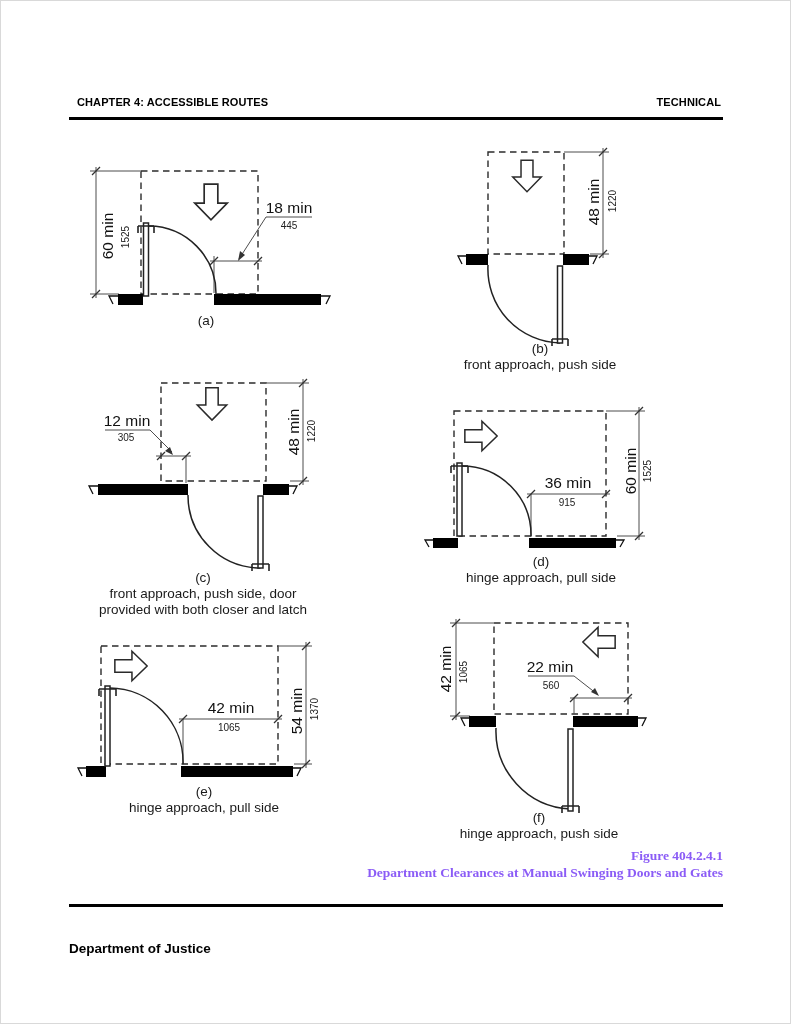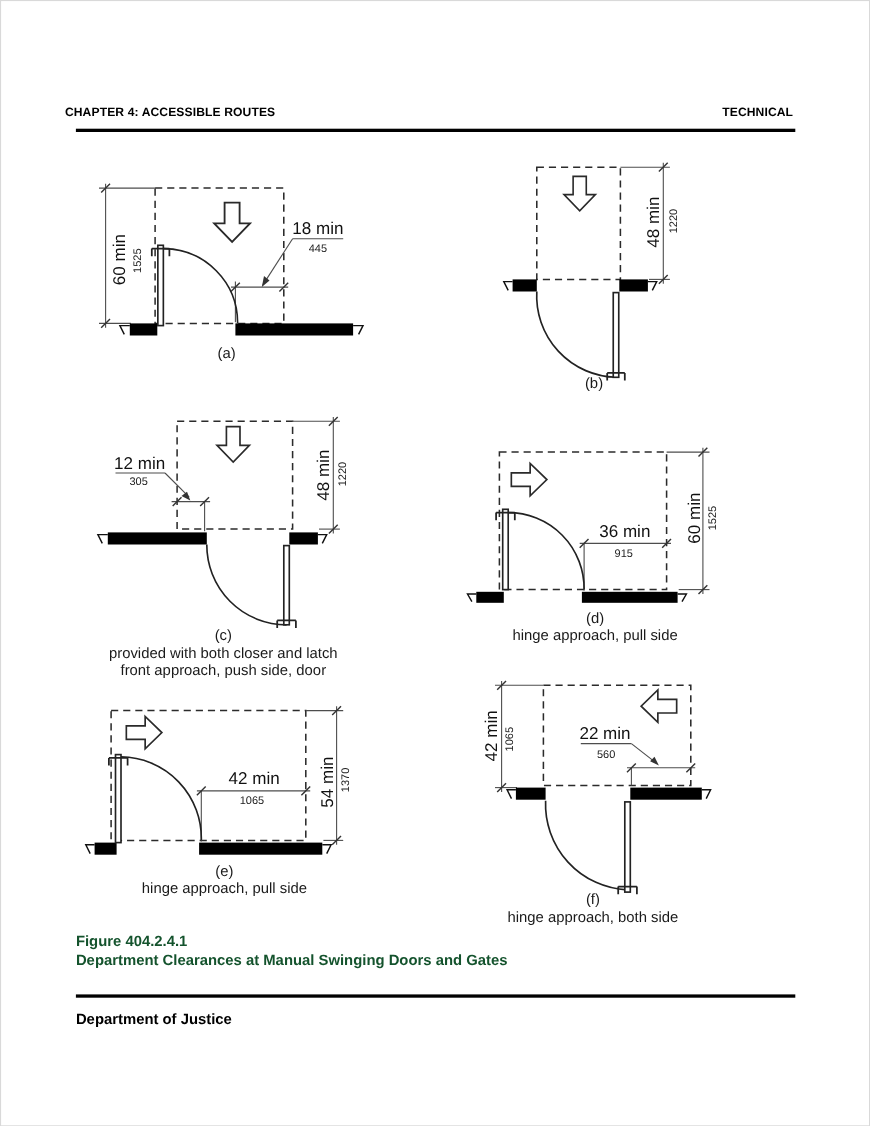--- a/index.html
+++ b/index.html
@@ -6,21 +6,21 @@
   .page{
     position:relative; width:791px; height:1024px; margin:0 auto;
     background:#fff; border:1px solid #d9d9d9; box-sizing:border-box;
     font-family:"Liberation Sans", sans-serif; color:#111; overflow:hidden;
   }
   .abs{position:absolute;}
   .hdr-text{font-size:11px; font-weight:bold; letter-spacing:.1px; color:#000; white-space:nowrap;}
   .rule{background:#000; height:3px;}
   .ftr-text{font-size:13.5px; font-weight:bold; color:#000; white-space:nowrap;}
   .cap{font-size:13.5px; line-height:16px; text-align:center; color:#1a1a1a;}
-  .figcap{font-size:13.5px; font-weight:bold; line-height:17px; text-align:left; color:#14532d;}
+  .figcap{font-size:13.5px; font-weight:bold; line-height:17px; text-align:right; color:#8b5cf6;font-family:Liberation Serif, serif;}
   svg.diagram{position:absolute; overflow:visible;}
   .dash{fill:none; stroke:#2b2b2b; stroke-width:1.4; stroke-dasharray:6.5 4.5;}
   .thin{fill:none; stroke:#4d4d4d; stroke-width:1;}
   .tick{stroke:#333; stroke-width:1.3;}
   .wall{fill:#000; stroke:none;}
   .brk{fill:none; stroke:#111; stroke-width:1.3;}
   .leaf{fill:#fff; stroke:#222; stroke-width:1.5;}
   .hinge{fill:none; stroke:#222; stroke-width:1.6;}
   .arc{fill:none; stroke:#222; stroke-width:1.5;}
   .lbl{font:15.5px "Liberation Sans", sans-serif; fill:#111;}
@@ -31,21 +31,21 @@
 <body>
 
 <div class="page">
 
   <svg width="0" height="0" style="position:absolute" aria-hidden="true">
     <defs>
       <path id="blockArrow" d="M -6.5 -17 L 6.5 -17 L 6.5 1 L 15.5 1 L 0 17 L -15.5 1 L -6.5 1 Z" fill="#ffffff" stroke="#2a2a2a" stroke-width="1.6"></path>
     </defs>
   </svg>
 
-  <div class="abs hdr-text" style="left:58px; top:95px;">CHAPTER 4: ACCESSIBLE ROUTES</div>
+  <div class="abs hdr-text" style="left:76px; top:95px;">CHAPTER 4: ACCESSIBLE ROUTES</div>
   <div class="abs hdr-text" style="right:69px; top:95px;">TECHNICAL</div>
   <div class="abs rule" style="left:68px; top:116px; width:654px;"></div>
 
   <svg class="diagram" style="left:40px; top:145px;" width="300" height="168" viewBox="40 145 300 168">
     <rect class="dash" x="140" y="170" width="117" height="123"></rect>
     <use href="#blockArrow" transform="translate(210,201) scale(1.05)"></use>
     <g>
       <line class="thin" x1="95" y1="166" x2="95" y2="297"></line>
       <line class="thin" x1="89" y1="170" x2="140" y2="170"></line>
       <line class="thin" x1="89" y1="293" x2="118" y2="293"></line>
@@ -100,20 +100,21 @@
       <polyline class="brk" points="588,255 596,255 592,263"></polyline>
     </g>
     <g>
       <path class="arc" d="M 487 264 A 74 74 0 0 0 559 342"></path>
       <rect class="leaf" x="556.5" y="265" width="5" height="77"></rect>
       <path class="hinge" d="M551 338 H567 M551 338 V345 M567 338 V345"></path>
     </g>
   </svg>
   <div class="abs cap" style="left:399px; top:340px; width:280px;">
     <div>(b)</div>
+    <div>front approach, push side</div>
   </div>
 
   <svg class="diagram" style="left:80px; top:375px;" width="240" height="200" viewBox="80 375 240 200">
     <rect class="dash" x="160" y="382" width="105" height="98"></rect>
     <use href="#blockArrow" transform="translate(211,403) scale(0.95)"></use>
     <g>
       <line class="thin" x1="155" y1="455" x2="190" y2="455"></line>
       <line class="thin" x1="185" y1="455" x2="185" y2="482"></line>
       <line class="tick" x1="156" y1="459" x2="164" y2="451"></line>
       <line class="tick" x1="181" y1="459" x2="189" y2="451"></line>
@@ -139,22 +140,22 @@
       <polyline class="brk" points="288,485 296,485 292,493"></polyline>
     </g>
     <g>
       <path class="arc" d="M 187 494 A 72.5 72.5 0 0 0 259.5 567"></path>
       <rect class="leaf" x="257" y="495" width="5" height="72"></rect>
       <path class="hinge" d="M251 563 H268 M251 563 V570 M268 563 V570"></path>
     </g>
   </svg>
   <div class="abs cap" style="left:62px; top:569px; width:280px;">
     <div>(c)</div>
+    <div>front approach, push side, door</div>
     <div>provided with both closer and latch</div>
-    <div>front approach, push side, door</div>
   </div>
 
   <svg class="diagram" style="left:420px; top:405px;" width="240" height="150" viewBox="420 405 240 150">
     <rect class="dash" x="453" y="410" width="152" height="125"></rect>
     <use href="#blockArrow" transform="translate(480,435) rotate(-90) scale(0.95)"></use>
     <g>
       <line class="thin" x1="526" y1="493" x2="609" y2="493"></line>
       <line class="thin" x1="530" y1="493" x2="530" y2="536"></line>
       <line class="tick" x1="526" y1="497" x2="534" y2="489"></line>
       <line class="tick" x1="601" y1="497" x2="609" y2="489"></line>
@@ -254,24 +255,24 @@
       <polyline class="brk" points="637,717 645,717 641,725"></polyline>
     </g>
     <g>
       <path class="arc" d="M 495 727 A 78 78 0 0 0 569 808"></path>
       <rect class="leaf" x="567" y="728" width="5" height="82"></rect>
       <path class="hinge" d="M561 805 H578 M561 805 V812 M578 805 V812"></path>
     </g>
   </svg>
   <div class="abs cap" style="left:398px; top:809px; width:280px;">
     <div>(f)</div>
-    <div>hinge approach, both side</div>
+    <div>hinge approach, push side</div>
   </div>
 
   <div class="abs figcap" style="left:68px; top:846px; width:654px;">
     <div>Figure 404.2.4.1</div>
     <div>Department Clearances at Manual Swinging Doors and Gates</div>
   </div>
 
   <div class="abs rule" style="left:68px; top:903px; width:654px;"></div>
-  <div class="abs ftr-text" style="left:68px; top:918px;">Department of Justice</div>
+  <div class="abs ftr-text" style="left:68px; top:940px;">Department of Justice</div>
 
 </div>
 
 </body></html>

